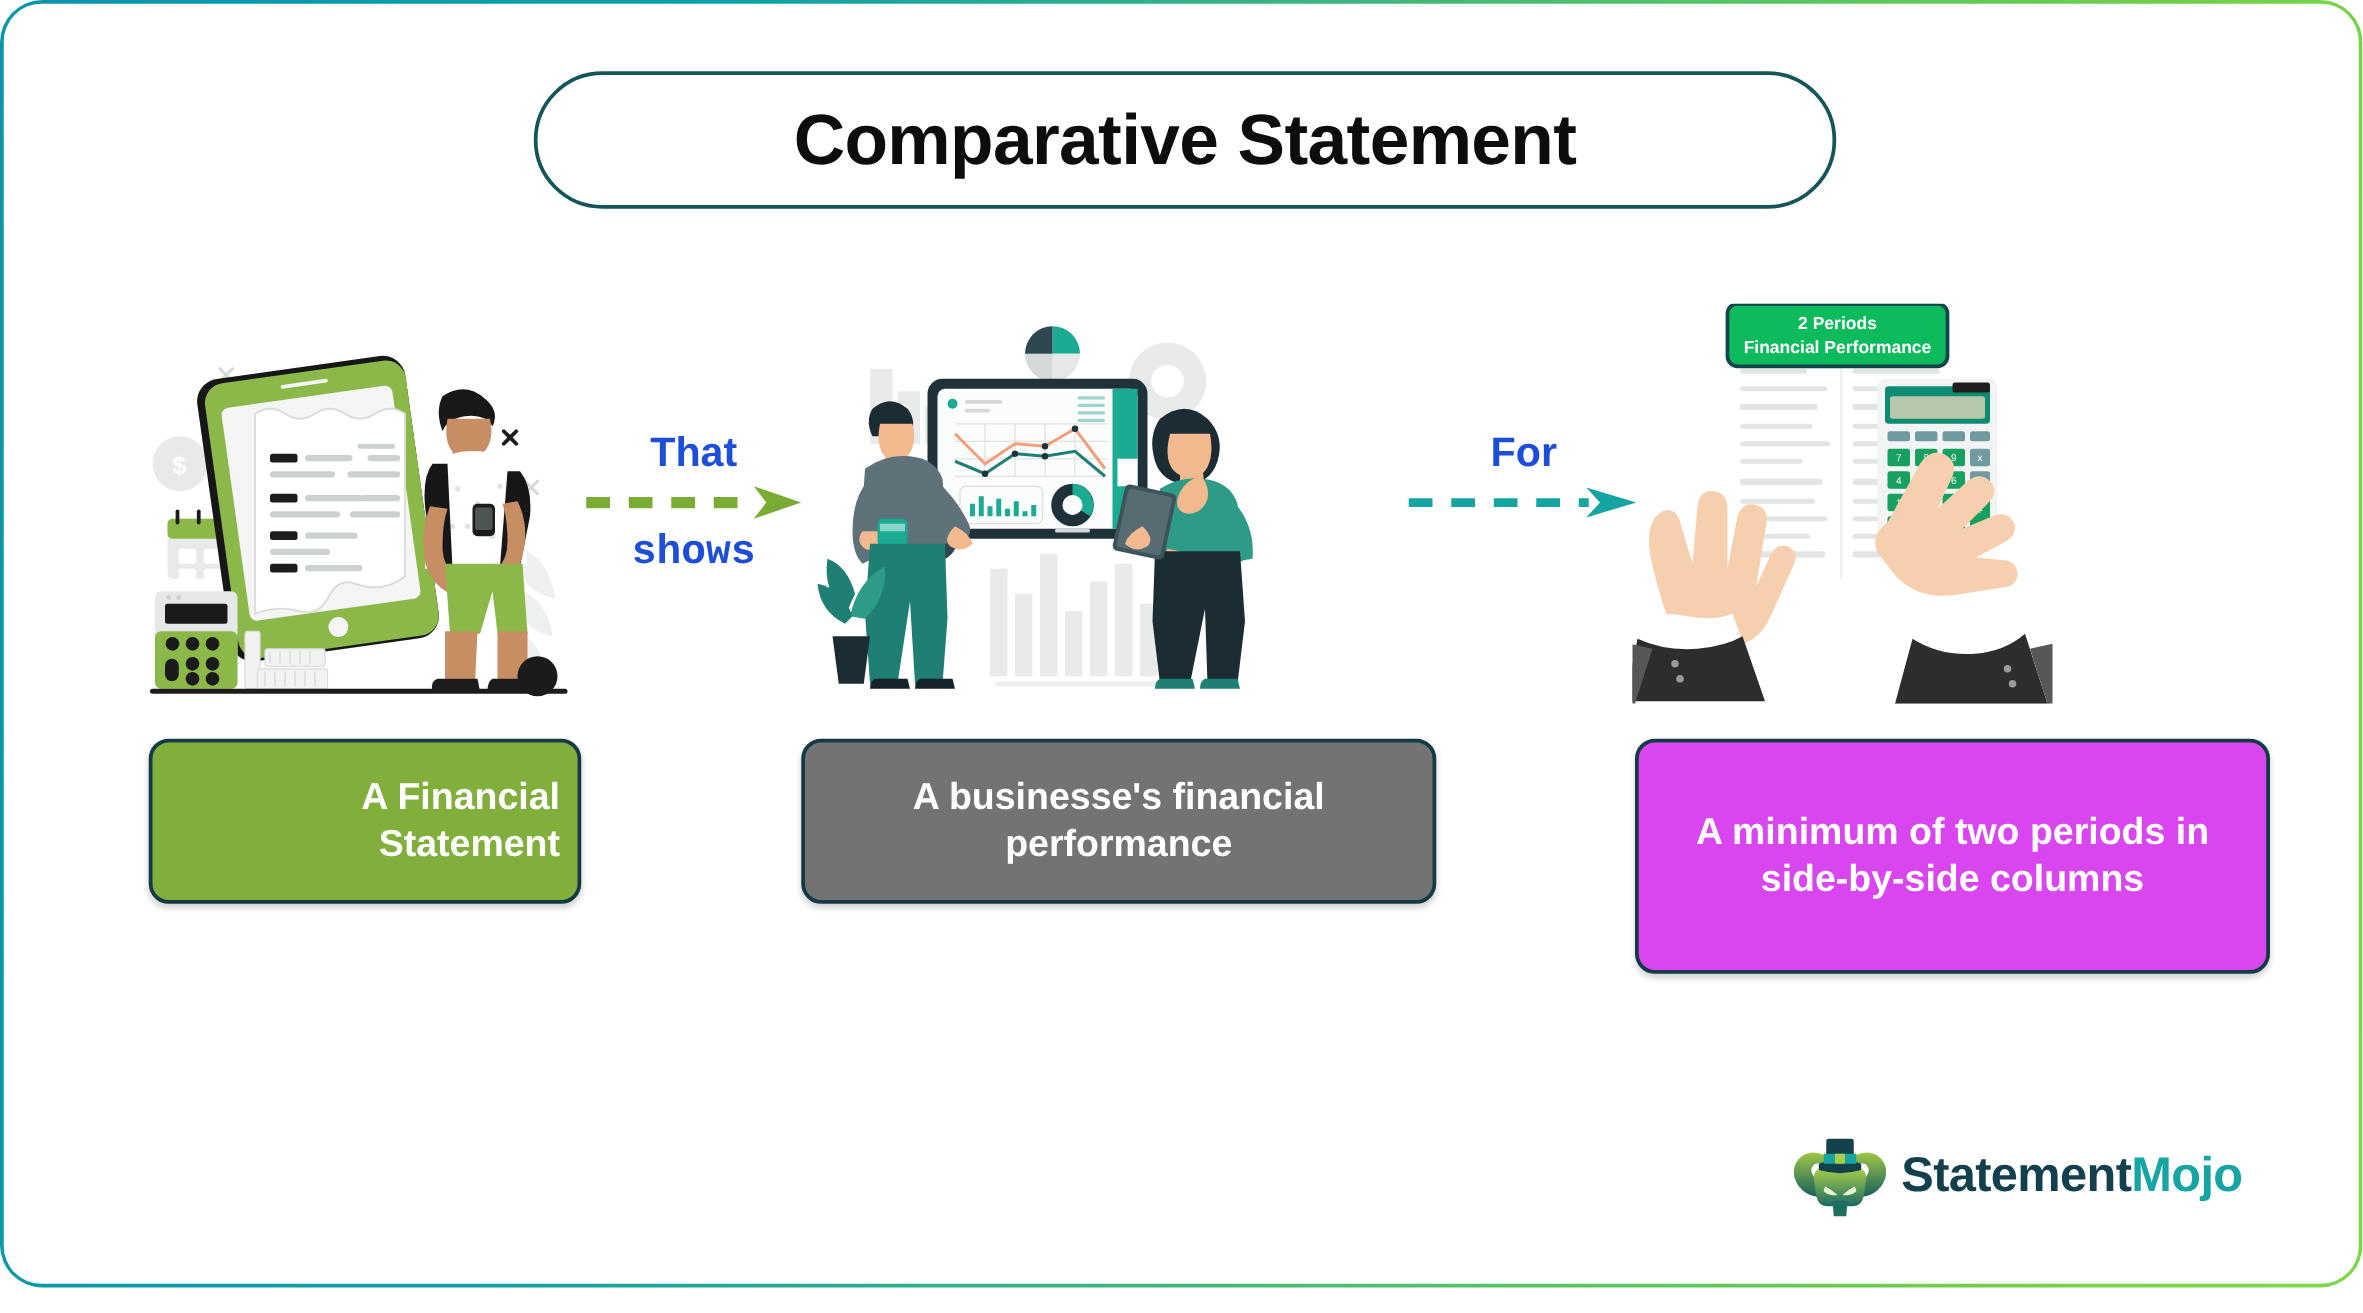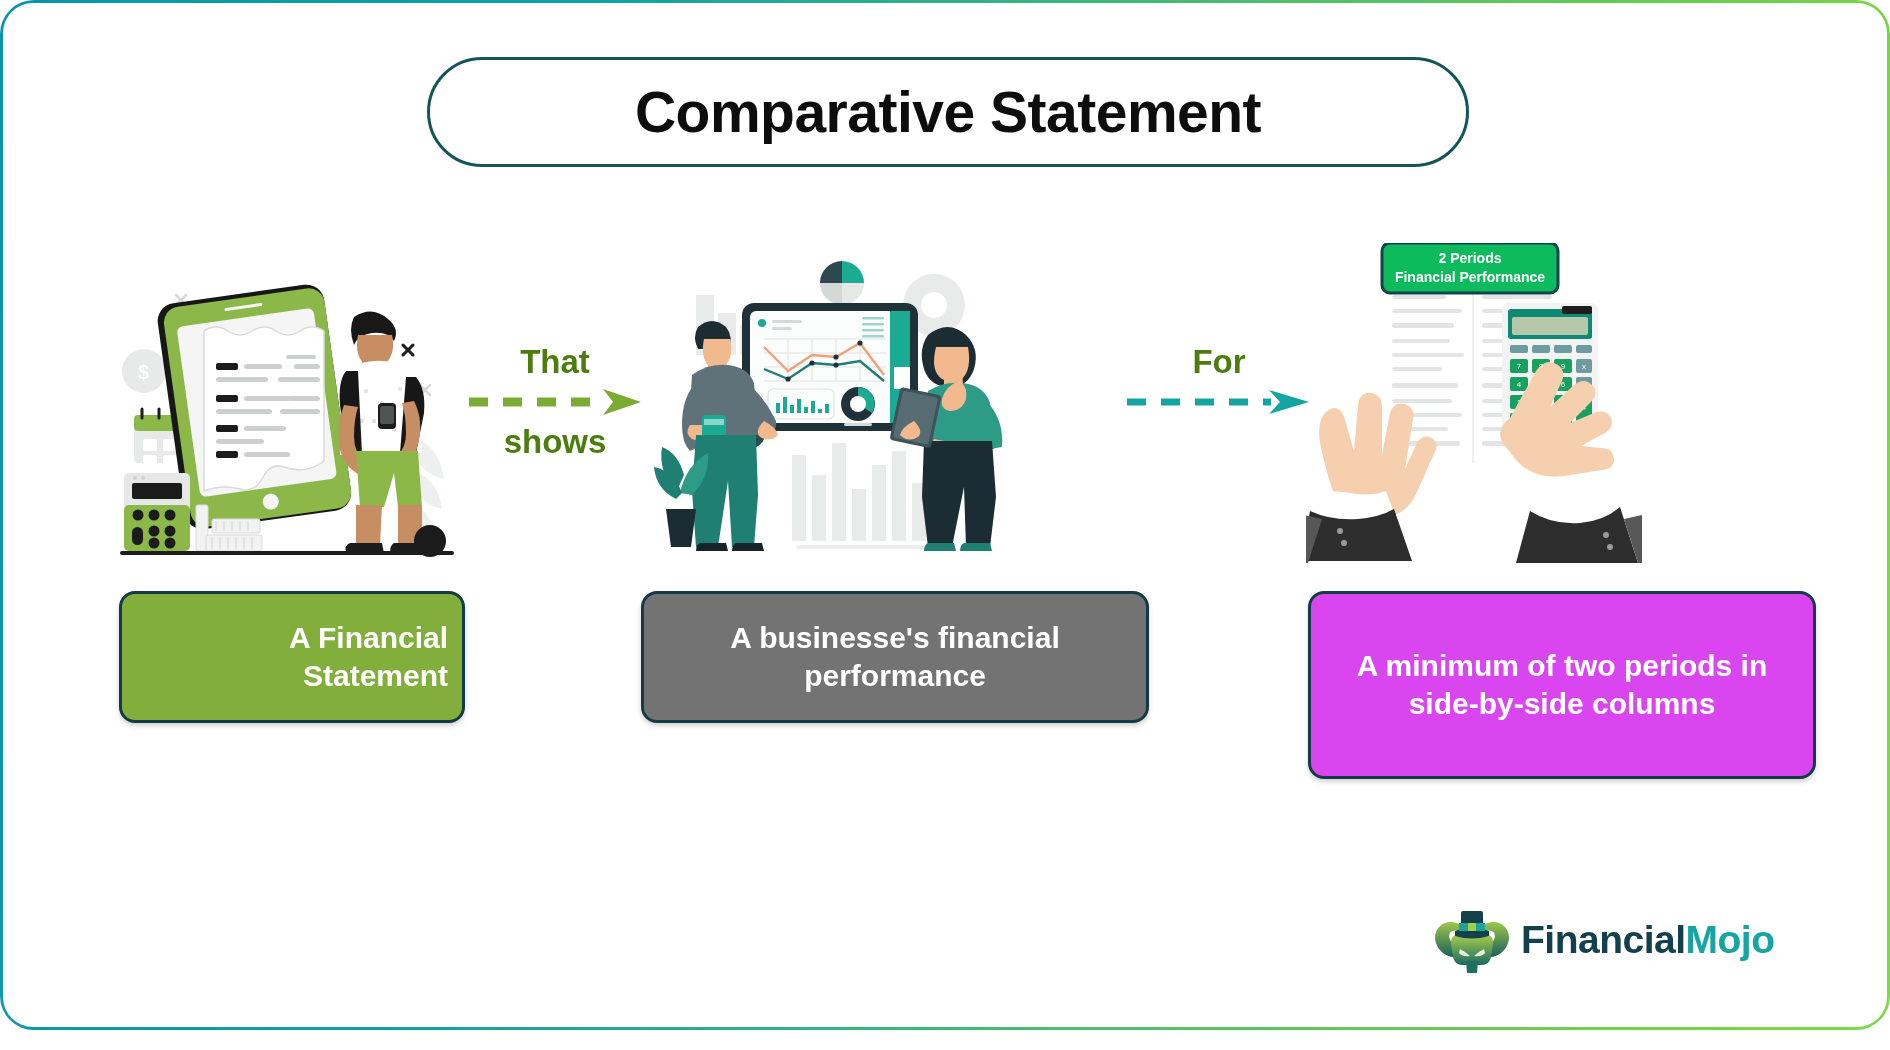--- a/index.html
+++ b/index.html
@@ -97,27 +97,27 @@
   }
 
   
   .arrow-group { position: absolute; }
   #arrow-1 { left: 462px; top: 340px; width: 180px; }
   #arrow-2 { left: 1120px; top: 340px; width: 192px; }
 
   .arrow-label {
     font-size: 33px;
     font-weight: 700;
-    color: #4d7c0f;
+    color: #1d4ed8;
     text-align: center;
     line-height: 1.15;
     width: 100%;
   }
   #arrow-1 .arrow-label-top { margin-bottom: 6px; }
-  #arrow-1 .arrow-label-bottom { margin-top: 6px; }
+  #arrow-1 .arrow-label-bottom { margin-top: 6px; font-family: Liberation Mono, monospace; }
   #arrow-2 .arrow-label-top { margin-bottom: 6px; }
 
   .dashed-arrow { display: block; }
 
   
   #logo {
     position: absolute;
     left: 1432px;
     top: 898px;
     display: flex;
@@ -588,18 +588,18 @@
           <path d="M20 30 q17 -6 34 0 l0 5 q-17 5 -34 0z" fill="#14424c"></path>
           <rect x="26" y="10" width="22" height="22" rx="2" fill="#14424c"></rect>
           <rect x="24" y="22" width="26" height="8" fill="#1aa39f"></rect>
           <rect x="33" y="22" width="8" height="8" rx="1" fill="#a6cd4a"></rect>
 
           <path d="M25 48 q6 3 10 7 q-7 1 -11 -3z" fill="#e9f2d9"></path>
           <path d="M49 48 q-6 3 -10 7 q7 1 11 -3z" fill="#e9f2d9"></path>
         </svg>
       </span>
       <span id="logo-wordmark">
-        <span class="wm-a">Financial</span><span class="wm-b">Mojo</span>
+        <span class="wm-a">Statement</span><span class="wm-b">Mojo</span>
       </span>
     </div>
 
   </div>
 </div>
 
 </body></html>

